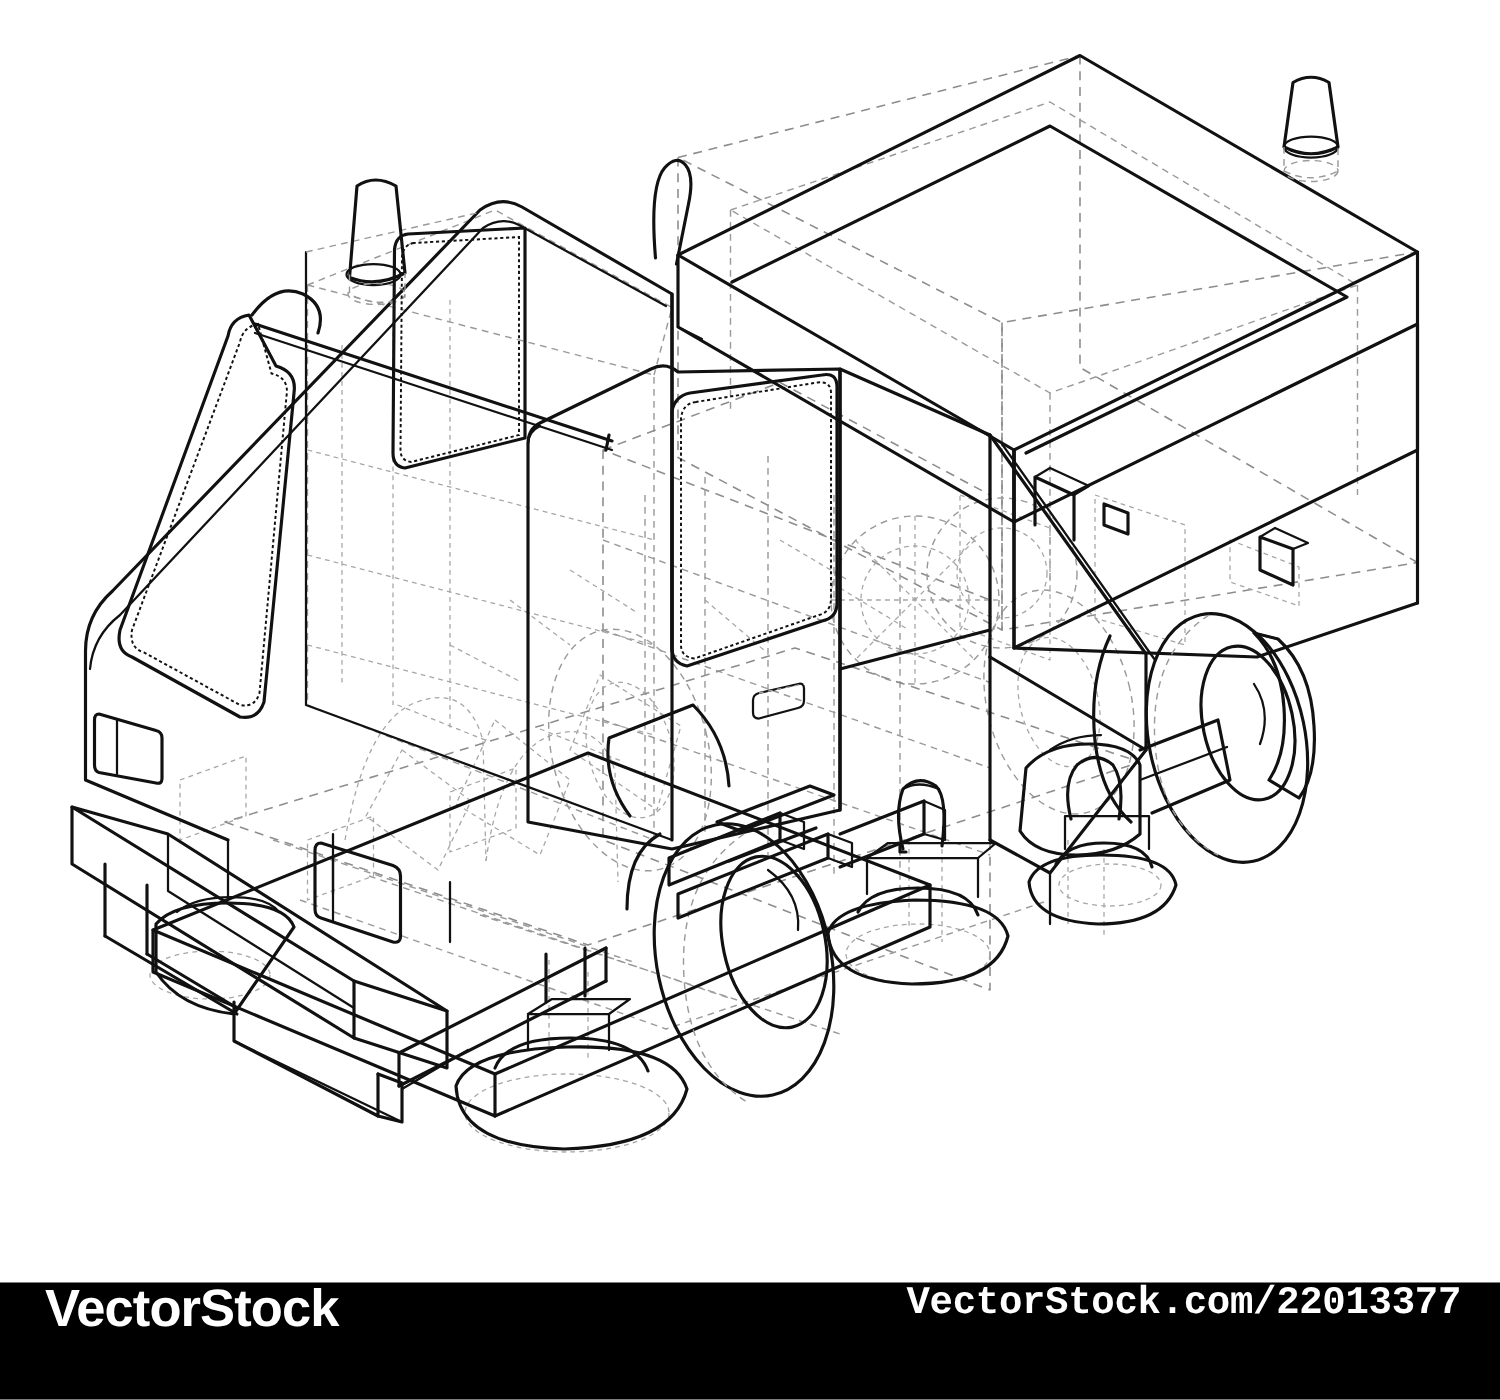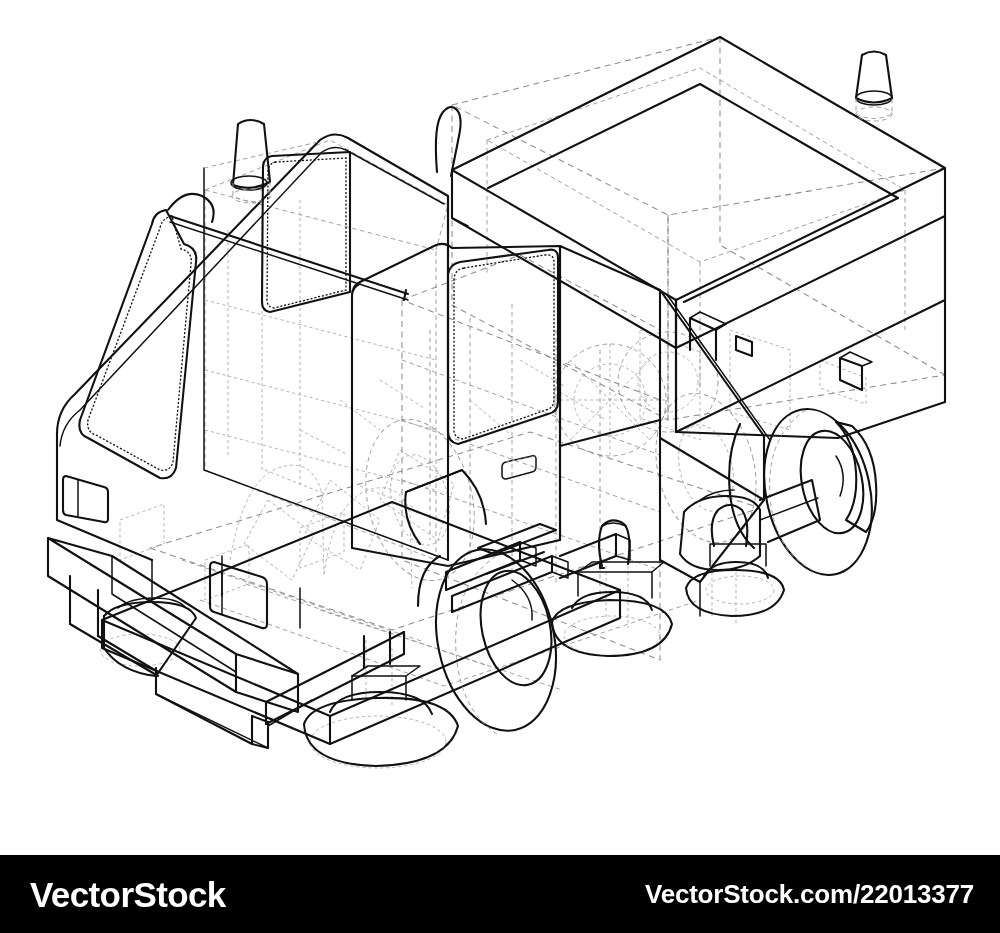--- a/index.html
+++ b/index.html
@@ -7,31 +7,31 @@
 
   #stage{position:relative;width:1000px;height:933px;background:#ffffff;}
 
   
   #artboard{position:absolute;left:0;top:0;width:1000px;height:855px;background:#ffffff;}
   #artboard svg{display:block;width:1000px;height:855px;}
 
   
   #footer{
     position:absolute;left:0;top:855px;width:1000px;height:78px;
-    background:#000000;display:flex;align-items:center;
+    background:#000000;display:flex;
     justify-content:space-between;box-sizing:border-box;
     padding:0 26px 0 30px;
   }
   #footer .brand{
     color:#ffffff;font-size:35px;font-weight:700;letter-spacing:-0.6px;
     line-height:1;white-space:nowrap;
   }
   #footer .url{
     color:#ffffff;font-size:26px;font-weight:700;letter-spacing:-0.2px;
-    line-height:1;white-space:nowrap;
+    line-height:1;white-space:nowrap;font-family:Liberation Mono, monospace;
   }
 </style>
 </head>
 <body>
 
 <div id="stage">
 
   <div id="artboard">
   <svg viewBox="0 0 1000 855" xmlns="http://www.w3.org/2000/svg">
     <defs>

